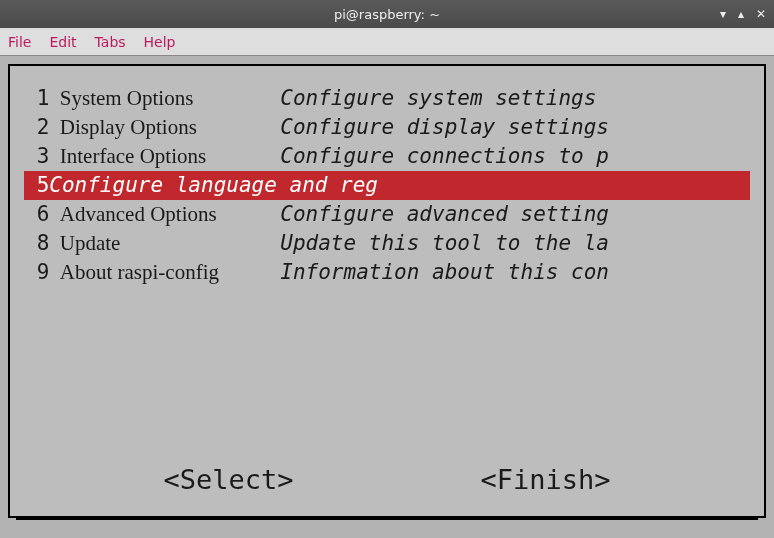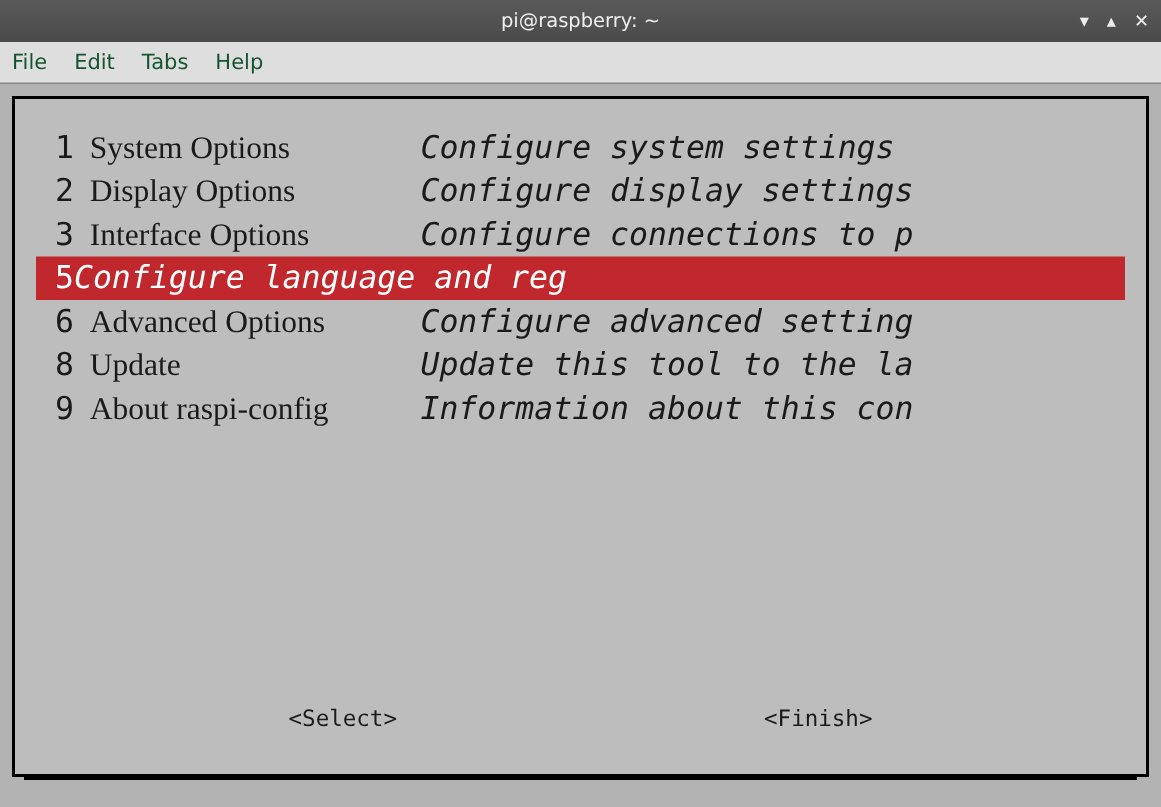--- a/index.html
+++ b/index.html
@@ -41,21 +41,21 @@
       cursor: pointer;
     }
     .menubar {
       height: 28px;
       background: #dedede;
       display: flex;
       align-items: center;
       padding: 0 8px;
       gap: 18px;
       font-size: 14px;
-      color: #14532d;
+      color: #be185d;
       border-bottom: 1px solid #888;
     }
     .menubar-item {
       cursor: pointer;
     }
     .terminal-area {
       padding: 8px 8px 4px 8px;
       height: calc(538px - 28px - 28px);
       background: #b3b3b3;
     }
@@ -101,21 +101,21 @@
       position: absolute;
       bottom: 22px;
       left: 0;
       right: 0;
       display: flex;
       justify-content: space-around;
       padding: 0 60px;
     }
     .tui-button {
       font-family: inherit;
-      font-size: 15px;
+      font-size: 27px;
     }
     .bottom-border {
       border-top: 2px solid #000;
       margin: 0 8px 6px 8px;
       height: 6px;
     }
   </style>
 </head>
 <body>
 

